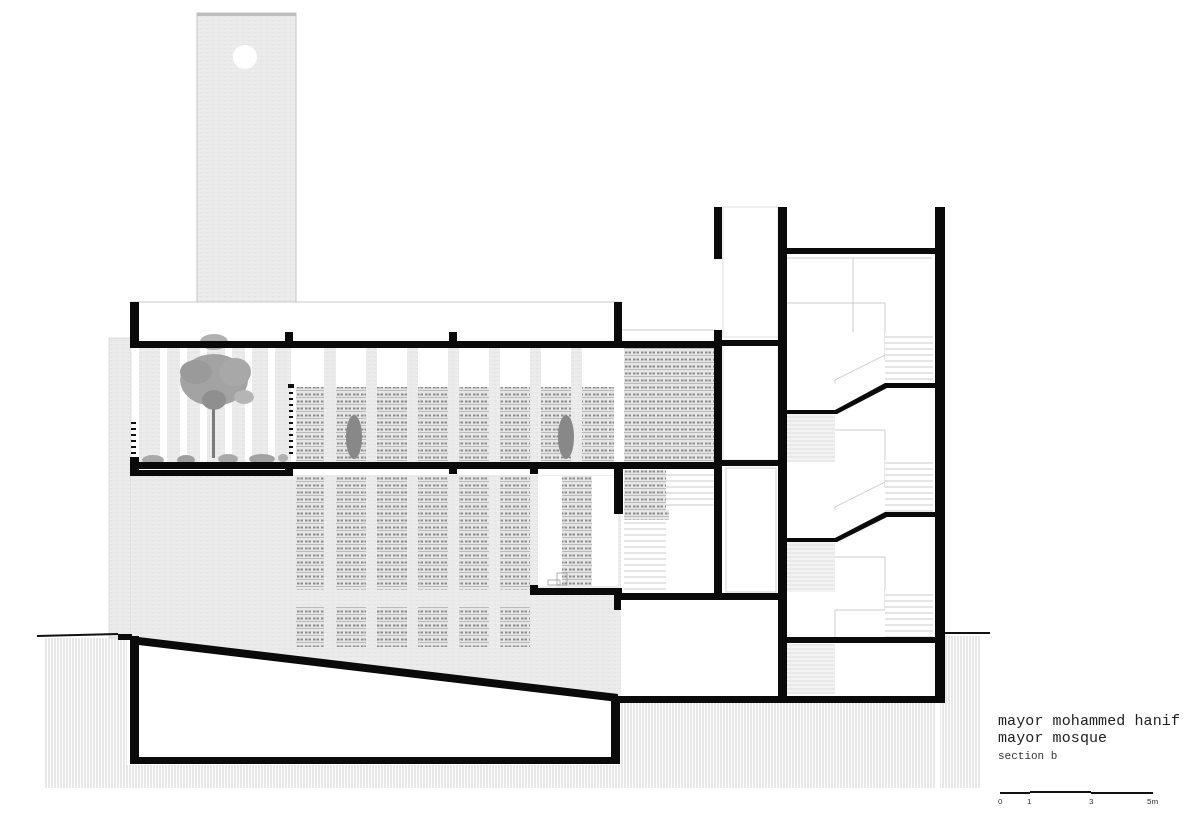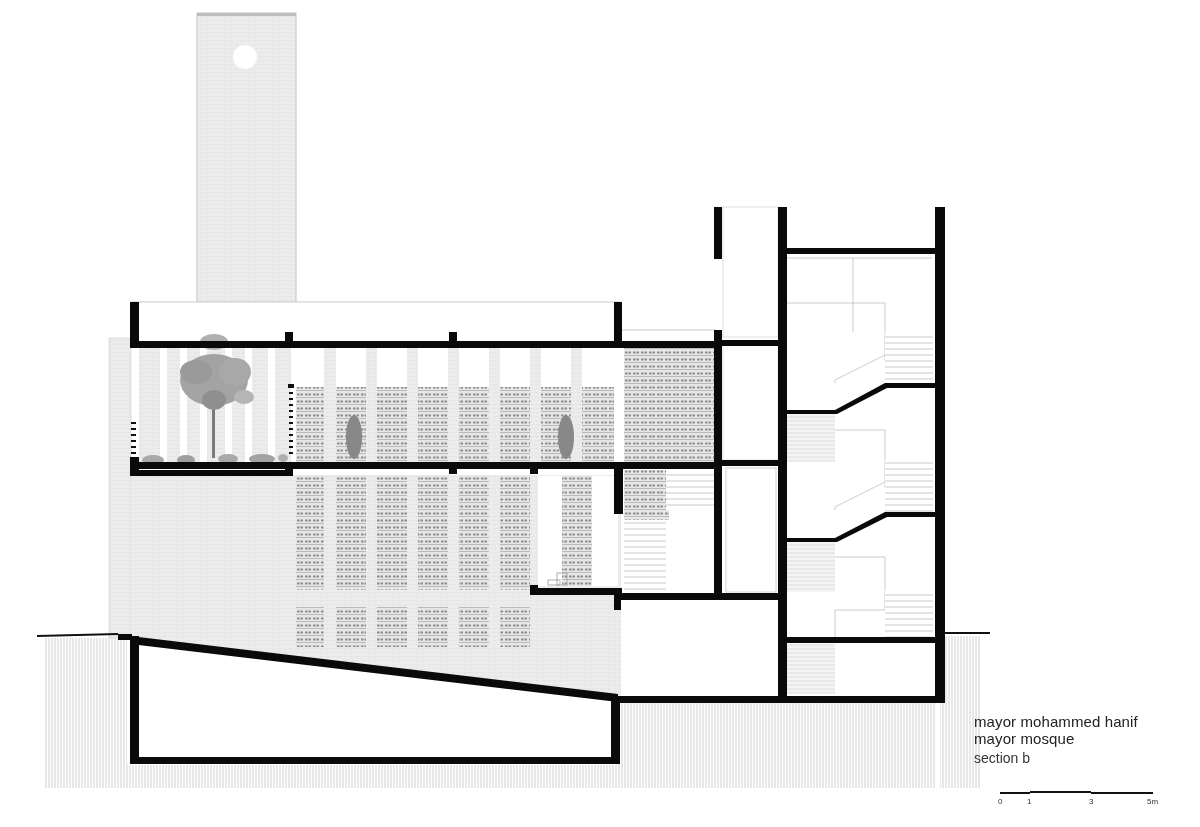--- a/index.html
+++ b/index.html
@@ -1,21 +1,21 @@
 <!DOCTYPE html>
 <html><head>
 <meta charset="utf-8">
 <style>
   html, body { margin: 0; padding: 0; background: #ffffff; }
   body { width: 1200px; height: 827px; position: relative; overflow: hidden;
          font-family: "Liberation Sans", sans-serif; }
   #drawing { position: absolute; left: 0; top: 0; }
-  .title-block { position: absolute; left: 974px; top: 713px; color: #222; }
+  .title-block { position: absolute; left: 998px; top: 713px; color: #222; font-family: Liberation Mono, monospace; }
   .title-line { font-size: 15px; line-height: 17px; letter-spacing: 0.1px; }
-  .subtitle { font-size: 14px; margin-top: 3px; color: #333; }
+  .subtitle { font-size: 11px; margin-top: 3px; color: #333; }
   .scale-bar { position: absolute; left: 998px; top: 790px; width: 170px; height: 30px; }
   .scale-label { position: absolute; top: 7px; font-size: 8px; color: #333; }
 </style>
 </head>
 <body>
 
 <svg id="drawing" width="1200" height="827" viewBox="0 0 1200 827" xmlns="http://www.w3.org/2000/svg">
   <defs>
     <pattern id="earth" width="3" height="10" patternUnits="userSpaceOnUse">
       <rect width="3" height="10" fill="#ffffff"></rect>

